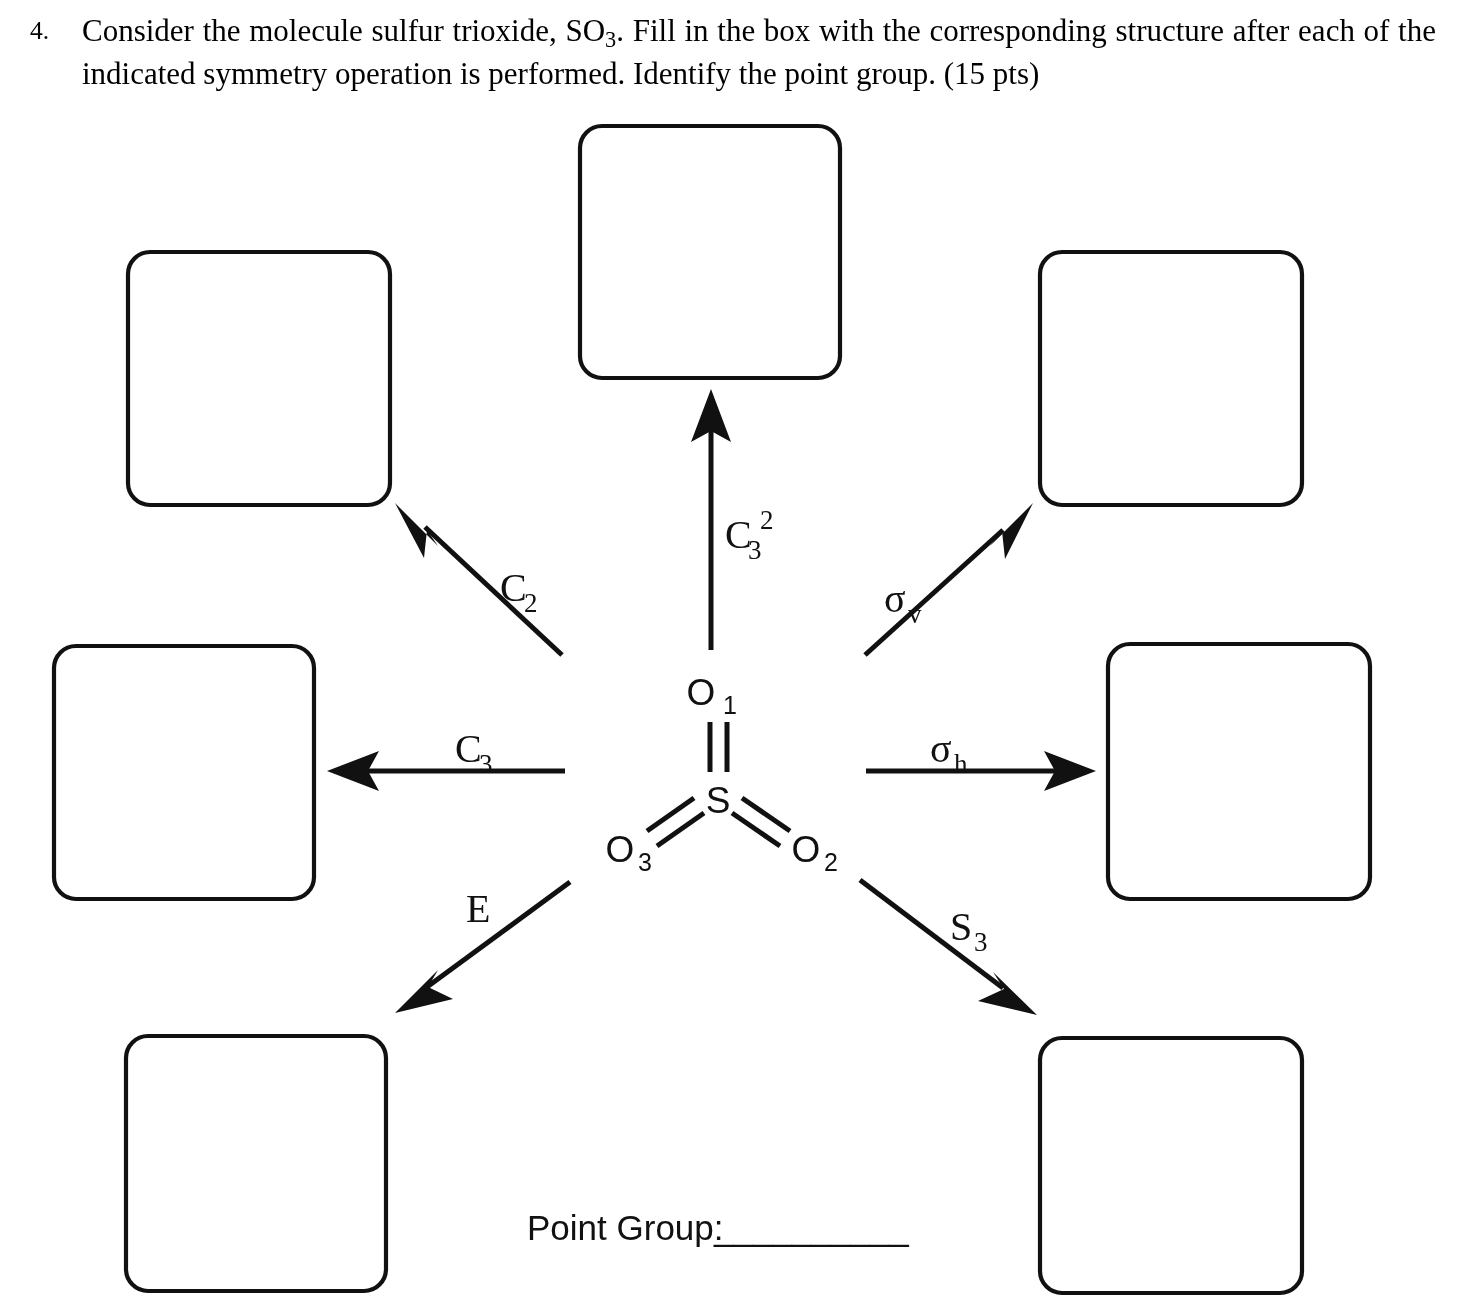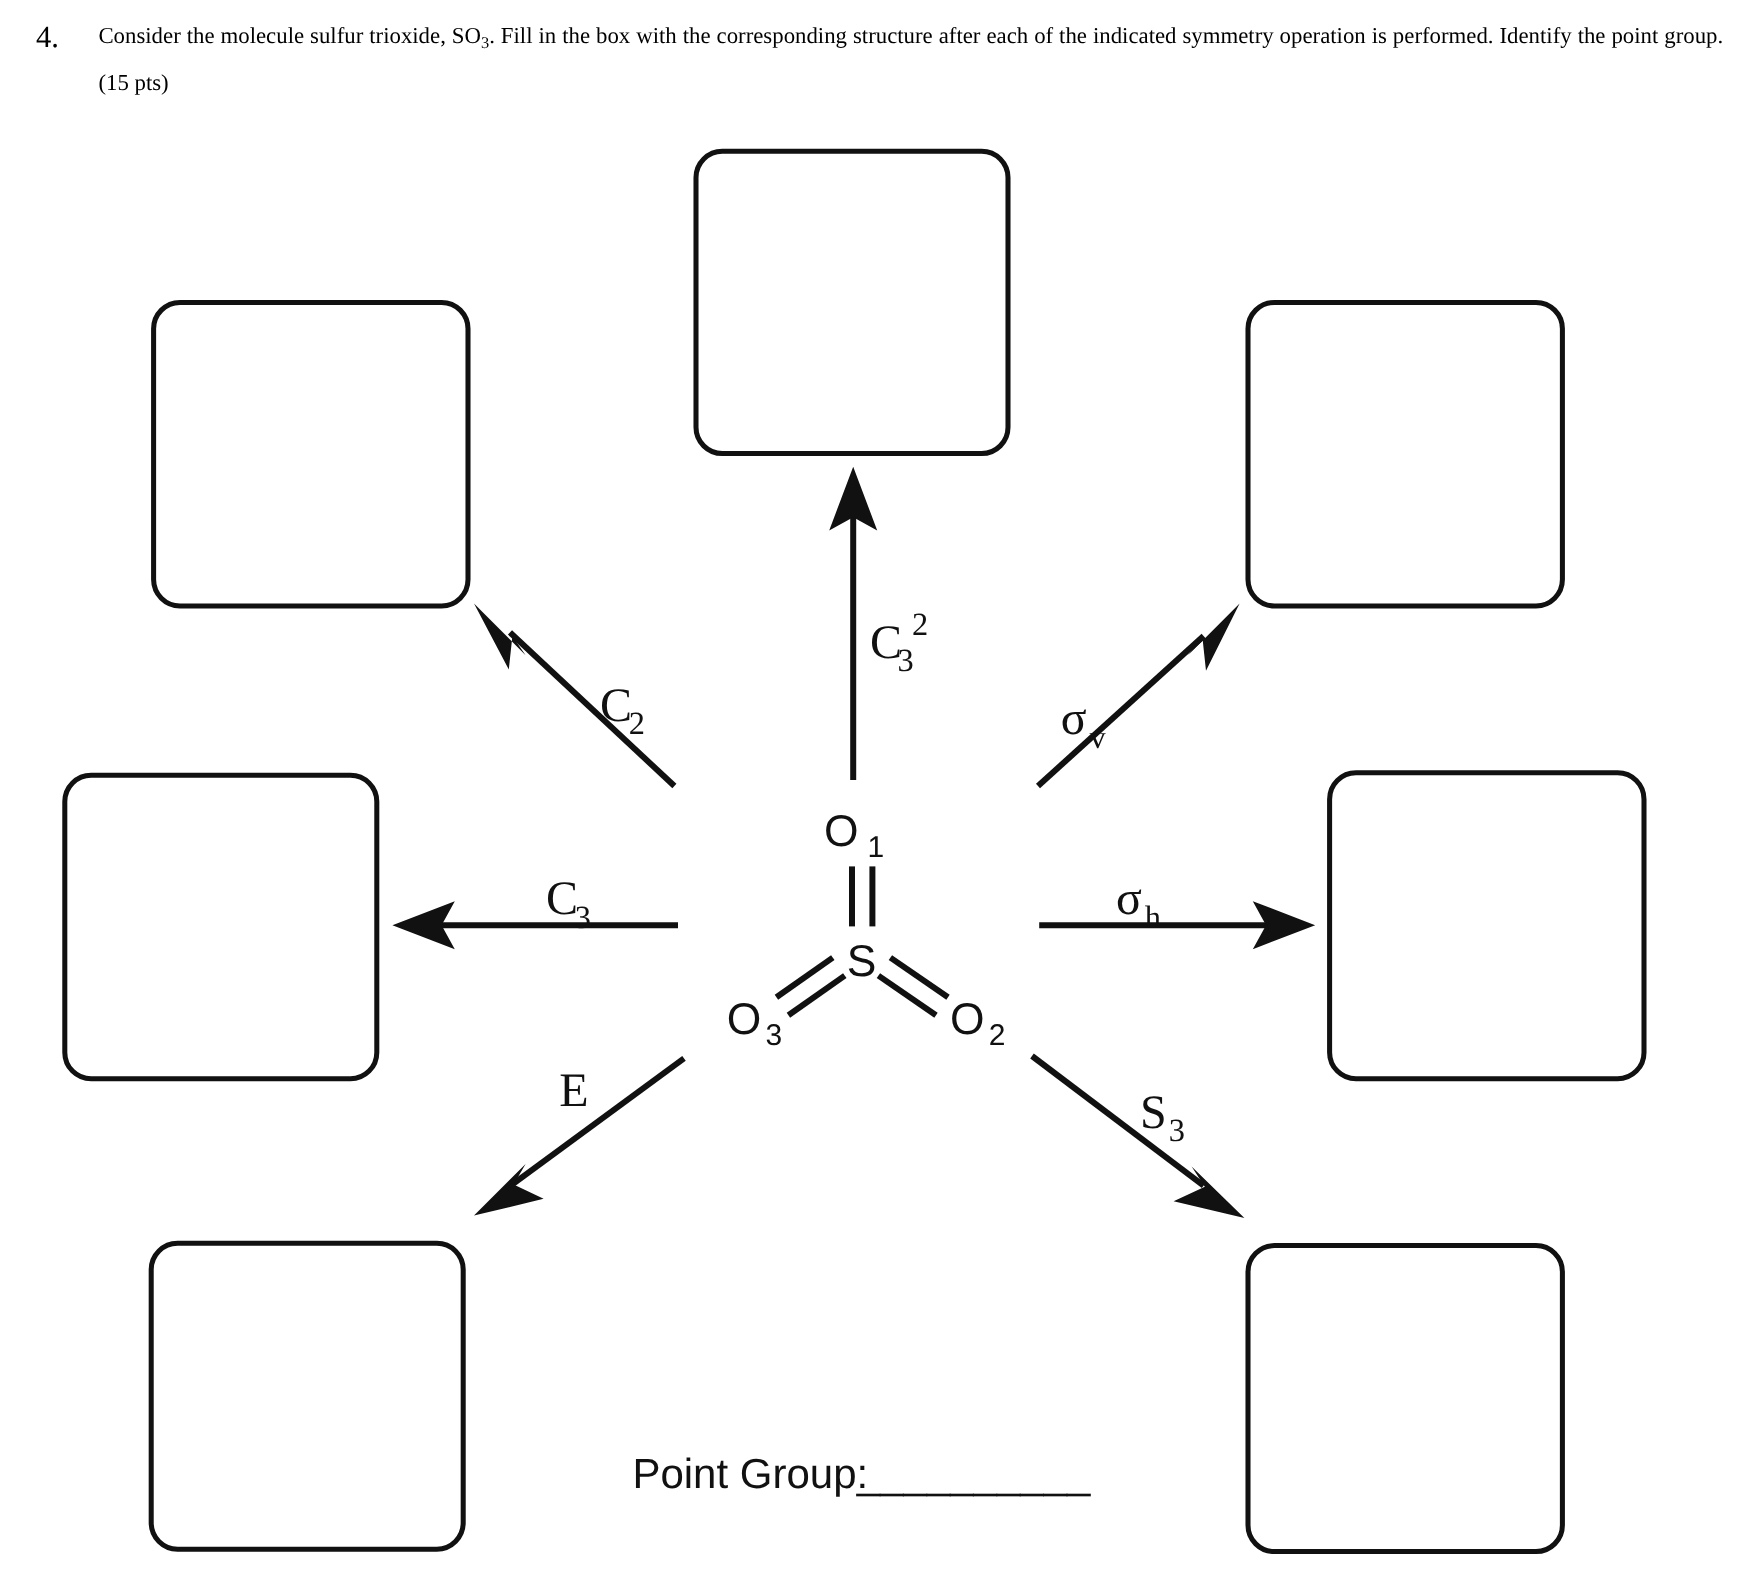--- a/index.html
+++ b/index.html
@@ -27,21 +27,21 @@
   }
   #question-number {
     font-family: "Liberation Serif", serif;
     font-size: 25.5px;
     line-height: 34px;
     width: 52px;
     flex: 0 0 52px;
   }
   #question-text {
     font-family: "Liberation Serif", serif;
-    font-size: 19px;
+    font-size: 31px;
     line-height: 34px;
     text-align: justify;
     text-justify: inter-word;
     flex: 1 1 auto;
   }
   #question-text .sub {
     font-size: 0.72em;
     vertical-align: -0.28em;
   }
 

